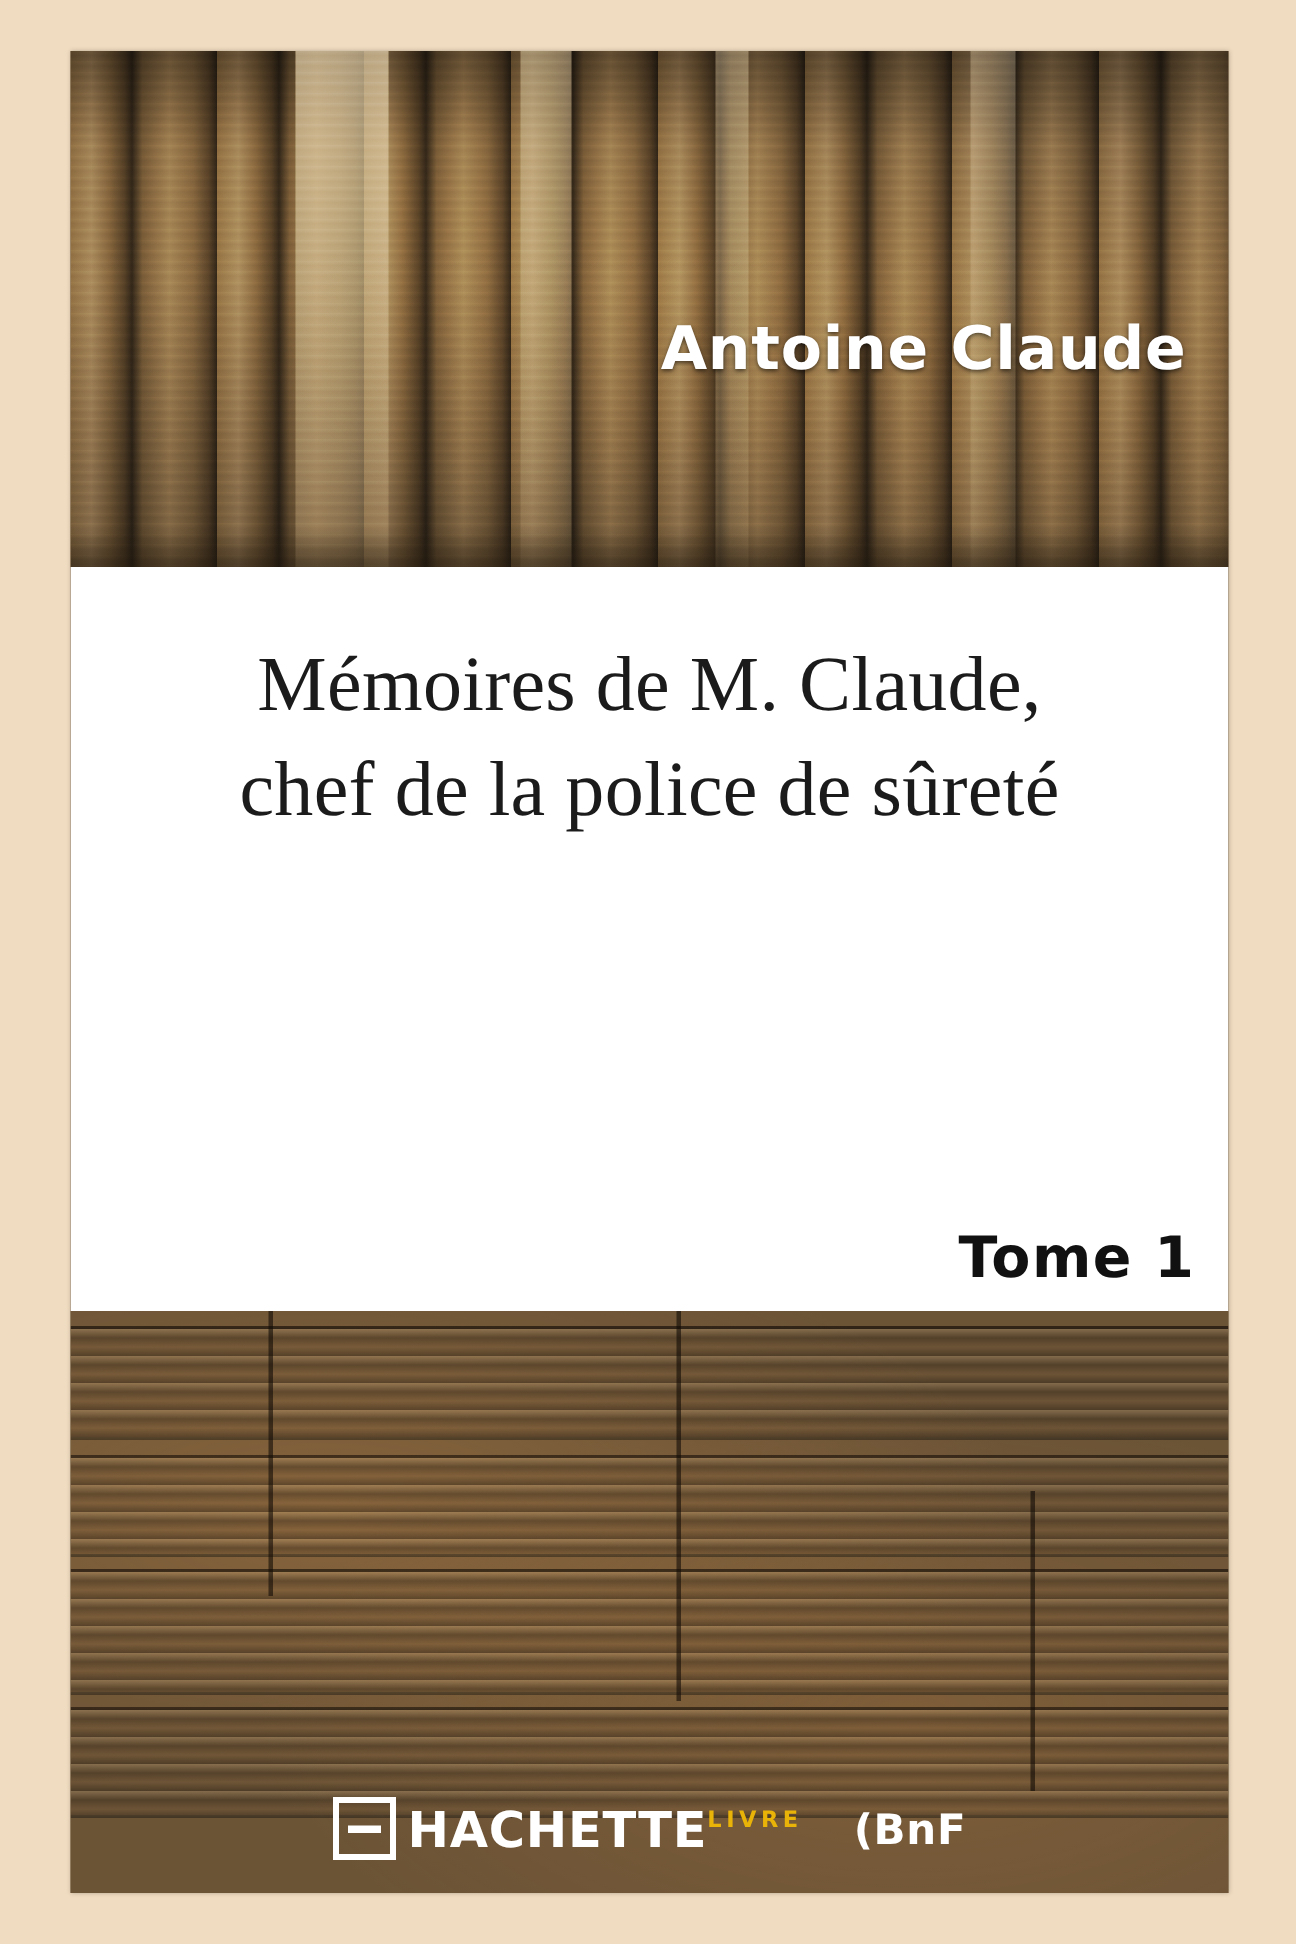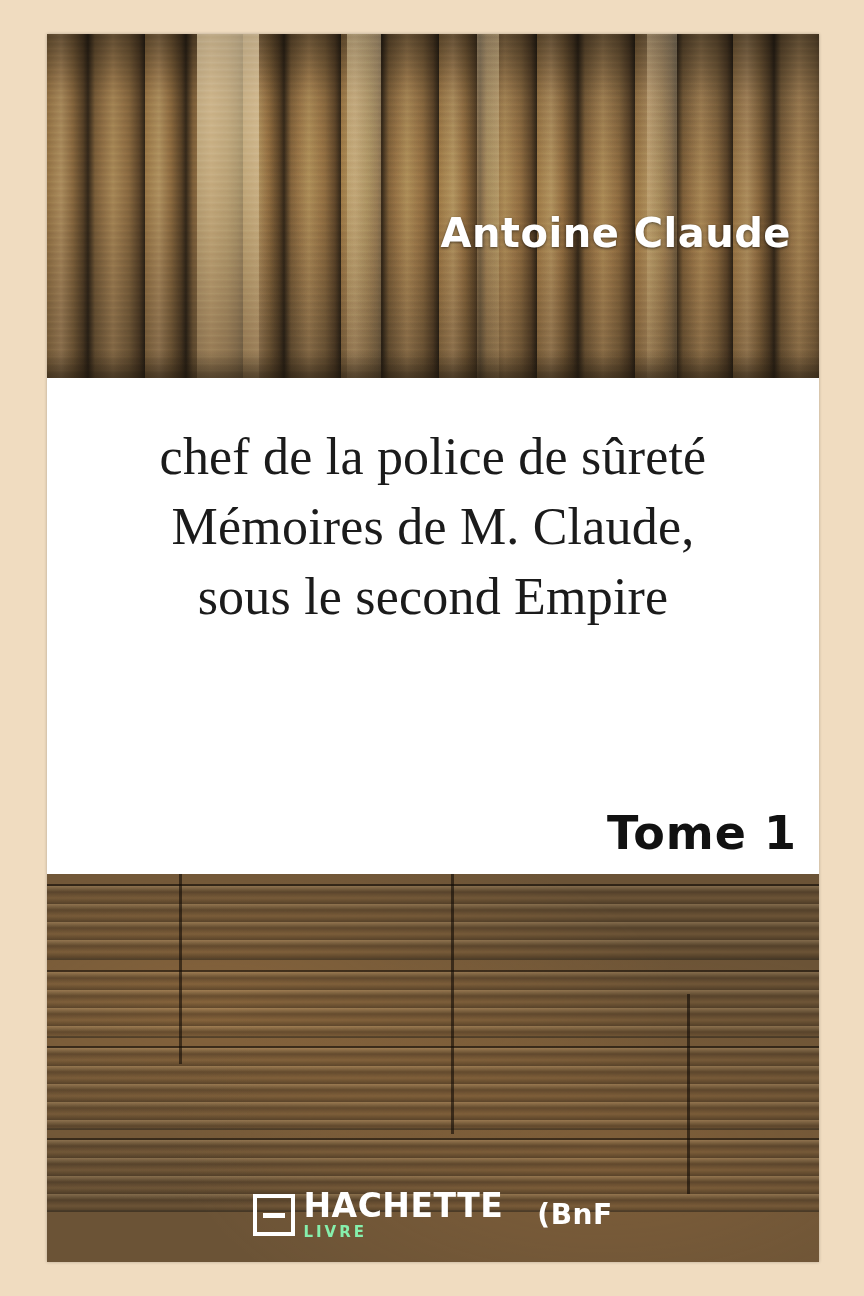--- a/index.html
+++ b/index.html
@@ -110,21 +110,21 @@
     line-height: 1.35;
     color: #1b1b1b;
     letter-spacing: 0.2px;
   }
   .tome {
     position: absolute;
     right: 22px;
     bottom: 14px;
     font-family: "DejaVu Sans", sans-serif;
     font-weight: 700;
-    font-size: 46px;
+    font-size: 38px;
     color: #111111;
     letter-spacing: 1px;
   }
 
   
   .photo-bottom {
     position: absolute;
     left: 0;
     top: 840px;
     width: 772px;
@@ -200,36 +200,36 @@
     background: #ffffff;
   }
   .hachette .mark::before {
     left: 6px; right: 6px; top: 15px; height: 5px;
   }
   .hachette .mark::after {
     top: 4px; bottom: 4px; left: 15px; width: 0px;
   }
   .hachette .words {
     display: flex;
-    flex-direction: column;
+    flex-direction: row;
     line-height: 1;
   }
   .hachette .w1 {
     font-family: "DejaVu Sans", sans-serif;
     font-weight: 700;
     font-size: 33px;
     letter-spacing: 0.5px;
     color: #ffffff;
   }
   .hachette .w2 {
     font-family: "DejaVu Sans", sans-serif;
     font-weight: 700;
     font-size: 15px;
     letter-spacing: 3px;
-    color: #86efac;
+    color: #eab308;
     margin-top: 3px;
   }
   .bnf {
     font-family: "DejaVu Sans", sans-serif;
     font-weight: 700;
     font-size: 28px;
     color: #ffffff;
     letter-spacing: 0.5px;
   }
 </style>
@@ -244,23 +244,22 @@
       <div class="spine-accent" style="left:300px; width:34px; opacity:0.5;"></div>
       <div class="spine-accent" style="left:430px; width:22px; opacity:0.45;"></div>
       <div class="spine-accent" style="left:600px; width:30px; opacity:0.4;"></div>
       <div class="grain"></div>
       <div class="darkband"></div>
       <div class="author">Antoine Claude</div>
     </div>
 
     <div class="title-block">
       <div class="title">
+        <div>Mémoires de M. Claude,</div>
         <div>chef de la police de sûreté</div>
-        <div>Mémoires de M. Claude,</div>
-        <div>sous le second Empire</div>
       </div>
       <div class="tome">Tome 1</div>
     </div>
 
     <div class="photo-bottom">
       <div class="book-row" style="top:10px;  height:72px;"></div>
       <div class="book-row" style="top:96px;  height:64px;"></div>
       <div class="book-row" style="top:172px; height:80px;"></div>
       <div class="book-row" style="top:264px; height:70px;"></div>
       <div class="book-vsplit" style="left:132px; top:0; height:190px;"></div>

